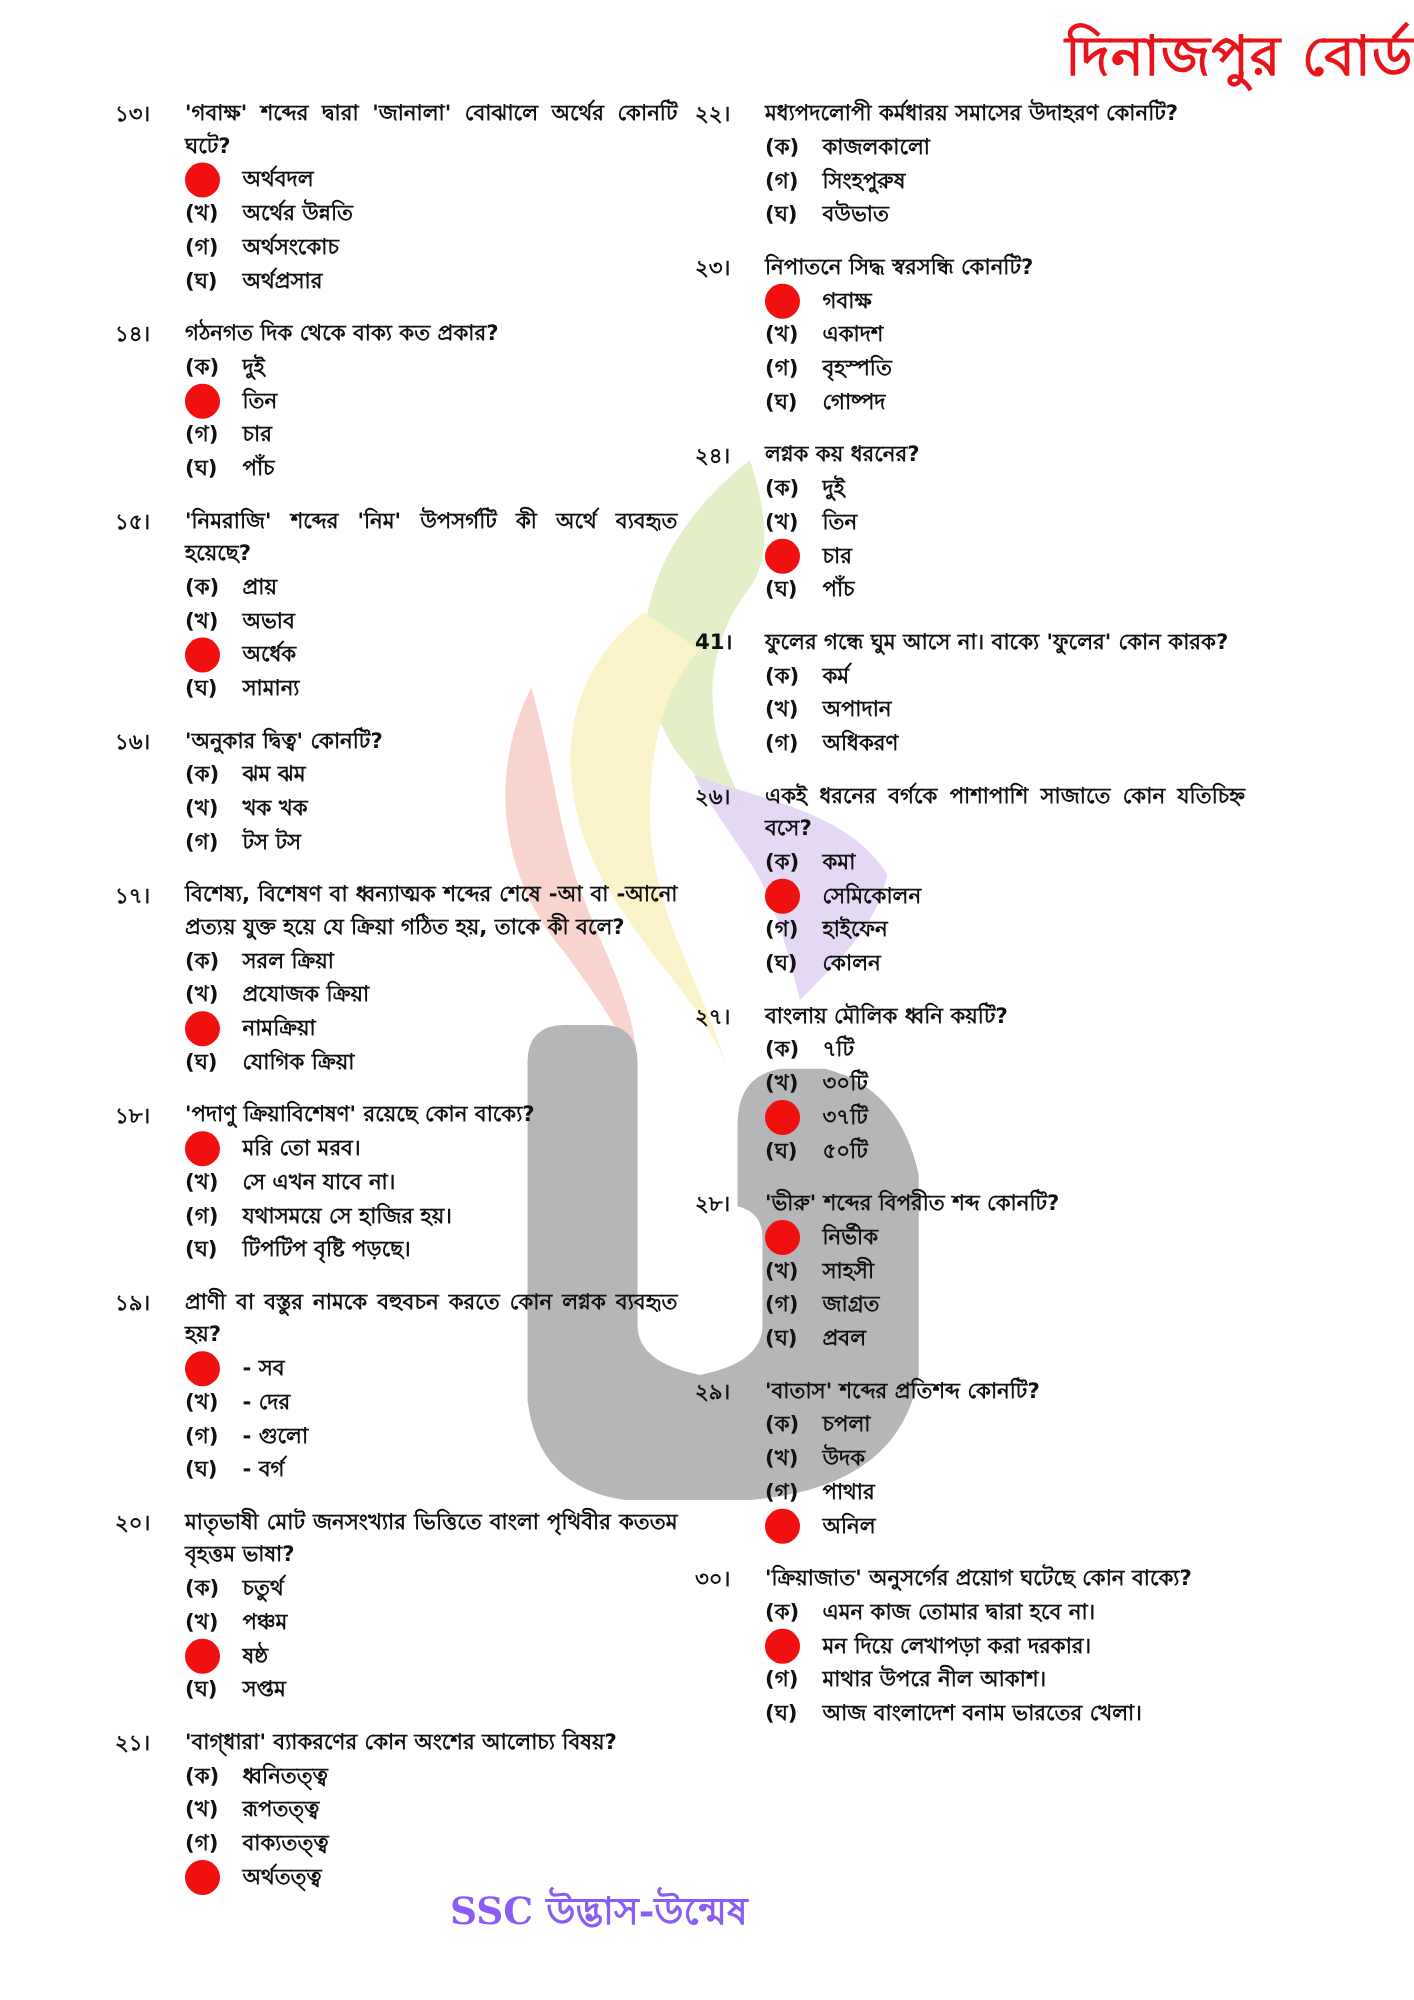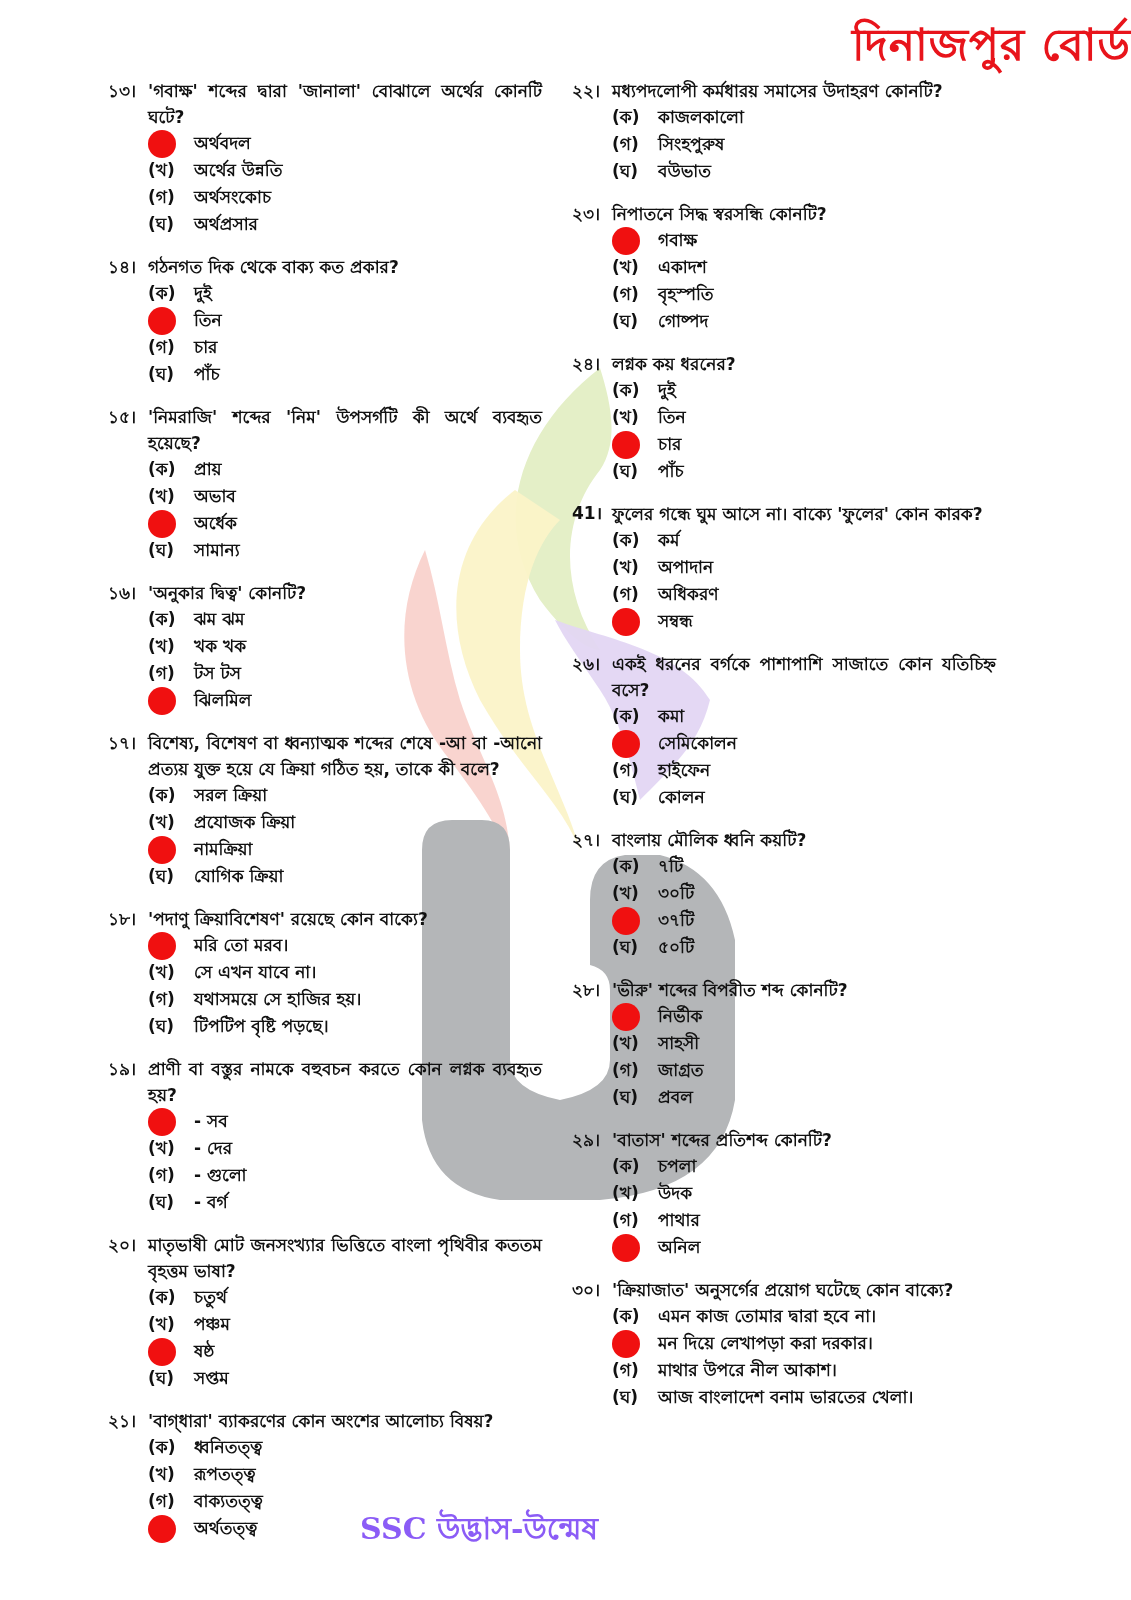--- a/index.html
+++ b/index.html
@@ -9,21 +9,21 @@
   }
   .title {
     position: absolute; left: 0; right: 0; top: 12px; text-align: right;
     color: #e8141b; font-size: 44px; font-weight: bold; letter-spacing: 1px;
   }
   .watermark { position: absolute; left: 0; top: 0; width: 1131px; height: 1600px; pointer-events: none; z-index: 0; }
   .col { position: absolute; top: 78px; z-index: 1; }
   .col.left { left: 92px; width: 450px; }
   .col.right { left: 556px; width: 440px; }
   .q { position: relative; padding-left: 56px; margin-bottom: 16px; }
-  .qnum { position: absolute; left: 0; top: 0; font-size: 17px; font-weight: bold; margin-left: 16px; }
+  .qnum { position: absolute; left: 0; top: 0; font-size: 17px; font-weight: bold; }
   .qtext { font-size: 17px; font-weight: bold; line-height: 26px; text-align: justify; }
   .opt { display: flex; align-items: center; height: 27px; font-size: 17px; }
   .olabel { width: 46px; font-weight: bold; display: inline-flex; align-items: center; }
   .otext { font-weight: bold; }
   .dot { width: 28px; height: 28px; border-radius: 50%; background: #f01010; display: inline-block; }
   .footer {
     position: absolute; left: 360px; top: 1505px; color: #8b5cf6; font-size: 30px; font-weight: bold;
     font-family: "DejaVu Serif", serif; z-index: 2;
   }
 </style>
@@ -122,26 +122,20 @@
           <span class="otext">ঝম ঝম</span>
         </div>
         <div class="opt">
           <span class="olabel">(খ)</span>
           <span class="otext">খক খক</span>
         </div>
         <div class="opt">
           <span class="olabel">(গ)</span>
           <span class="otext">টস টস</span>
         </div>
-        <div class="opt">
-          <span class="olabel">
-            <span class="dot"></span>
-          </span>
-          <span class="otext">ঝিলমিল</span>
-        </div>
       </div>
   </div>
     <div class="q">
     <span class="qnum">১৭।</span>
     <div class="qtext">বিশেষ্য, বিশেষণ বা ধ্বন্যাত্মক শব্দের শেষে -আ বা -আনো প্রত্যয় যুক্ত হয়ে যে ক্রিয়া গঠিত হয়, তাকে কী বলে?</div>
     <div class="opts">
         <div class="opt">
           <span class="olabel">(ক)</span>
           <span class="otext">সরল ক্রিয়া</span>
         </div>
@@ -333,26 +327,20 @@
           <span class="olabel">(ক)</span>
           <span class="otext">কর্ম</span>
         </div>
         <div class="opt">
           <span class="olabel">(খ)</span>
           <span class="otext">অপাদান</span>
         </div>
         <div class="opt">
           <span class="olabel">(গ)</span>
           <span class="otext">অধিকরণ</span>
-        </div>
-        <div class="opt">
-          <span class="olabel">
-            <span class="dot"></span>
-          </span>
-          <span class="otext">সম্বন্ধ</span>
         </div>
       </div>
   </div>
     <div class="q">
     <span class="qnum">২৬।</span>
     <div class="qtext">একই ধরনের বর্গকে পাশাপাশি সাজাতে কোন যতিচিহ্ন বসে?</div>
     <div class="opts">
         <div class="opt">
           <span class="olabel">(ক)</span>
           <span class="otext">কমা</span>

